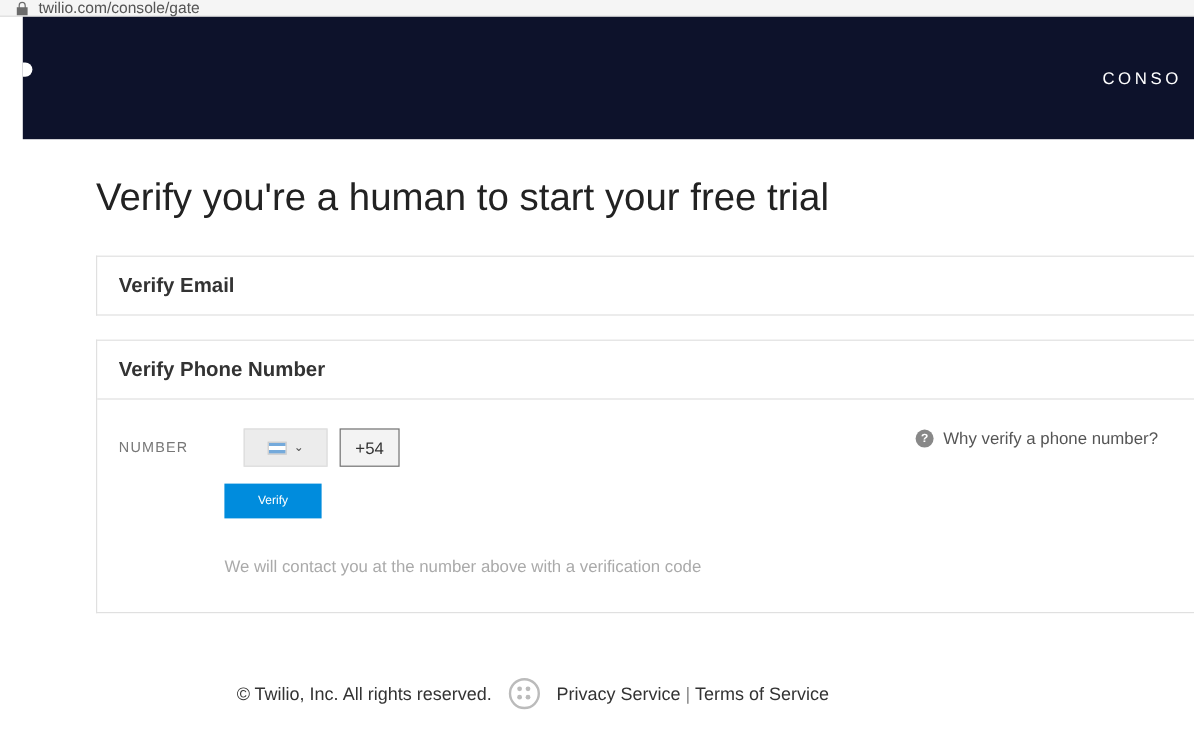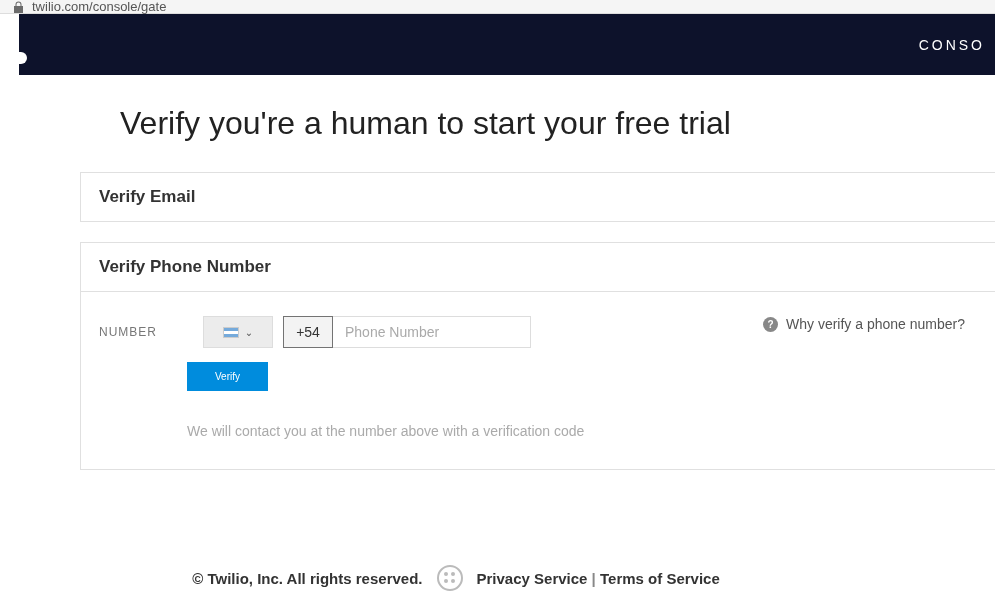--- a/index.html
+++ b/index.html
@@ -24,21 +24,21 @@
     .lock-icon {
       width: 12px;
       height: 12px;
       margin-right: 8px;
       display: inline-flex;
       align-items: center;
       justify-content: center;
     }
     .header-bar {
       background: #0d122b;
-      height: 61px;
+      height: 102px;
       display: flex;
       align-items: center;
       justify-content: flex-end;
       padding: 0 10px 0 20px;
       position: relative;
       margin-left: 19px;
     }
     .logo-dot {
       position: absolute;
       left: 0;
@@ -55,21 +55,20 @@
       font-weight: 400;
     }
     .main {
       padding: 30px 0 0 80px;
     }
     .page-title {
       font-size: 32px;
       font-weight: 400;
       color: #222;
       margin-bottom: 30px;
-      margin-left: 40px;
     }
     .panel {
       border: 1px solid #e0e0e0;
       border-right: none;
       margin-bottom: 20px;
       background: #fff;
     }
     .panel-header {
       padding: 14px 18px;
       font-size: 17px;
@@ -176,29 +175,28 @@
       color: #fff;
       font-size: 10px;
       display: inline-flex;
       align-items: center;
       justify-content: center;
       font-weight: bold;
     }
     .footer {
       position: absolute;
       bottom: 18px;
-      left: 12px;
+      left: 0;
       width: 888px;
       display: flex;
       align-items: center;
       justify-content: center;
       gap: 14px;
       font-size: 15px;
       color: #333;
-      font-weight: bold;
     }
     .footer-dots {
       width: 26px;
       height: 26px;
       border: 2px solid #bbb;
       border-radius: 50%;
       display: grid;
       grid-template-columns: 1fr 1fr;
       grid-template-rows: 1fr 1fr;
       gap: 2px;
@@ -245,21 +243,20 @@
 
       <div class="form-row">
         <span class="field-label">NUMBER</span>
         <div class="input-group">
           <div class="country-select">
             <span class="flag"></span>
             <span class="chevron">⌄</span>
           </div>
           <div class="phone-wrap">
             <div class="prefix-box">+54</div>
-            <input class="phone-input" type="text" placeholder="Phone Number" style="">
           </div>
         </div>
       </div>
 
       <button class="verify-btn">Verify</button>
 
       <div class="help-text">We will contact you at the number above with a verification code</div>
     </div>
   </div>
 </div>

